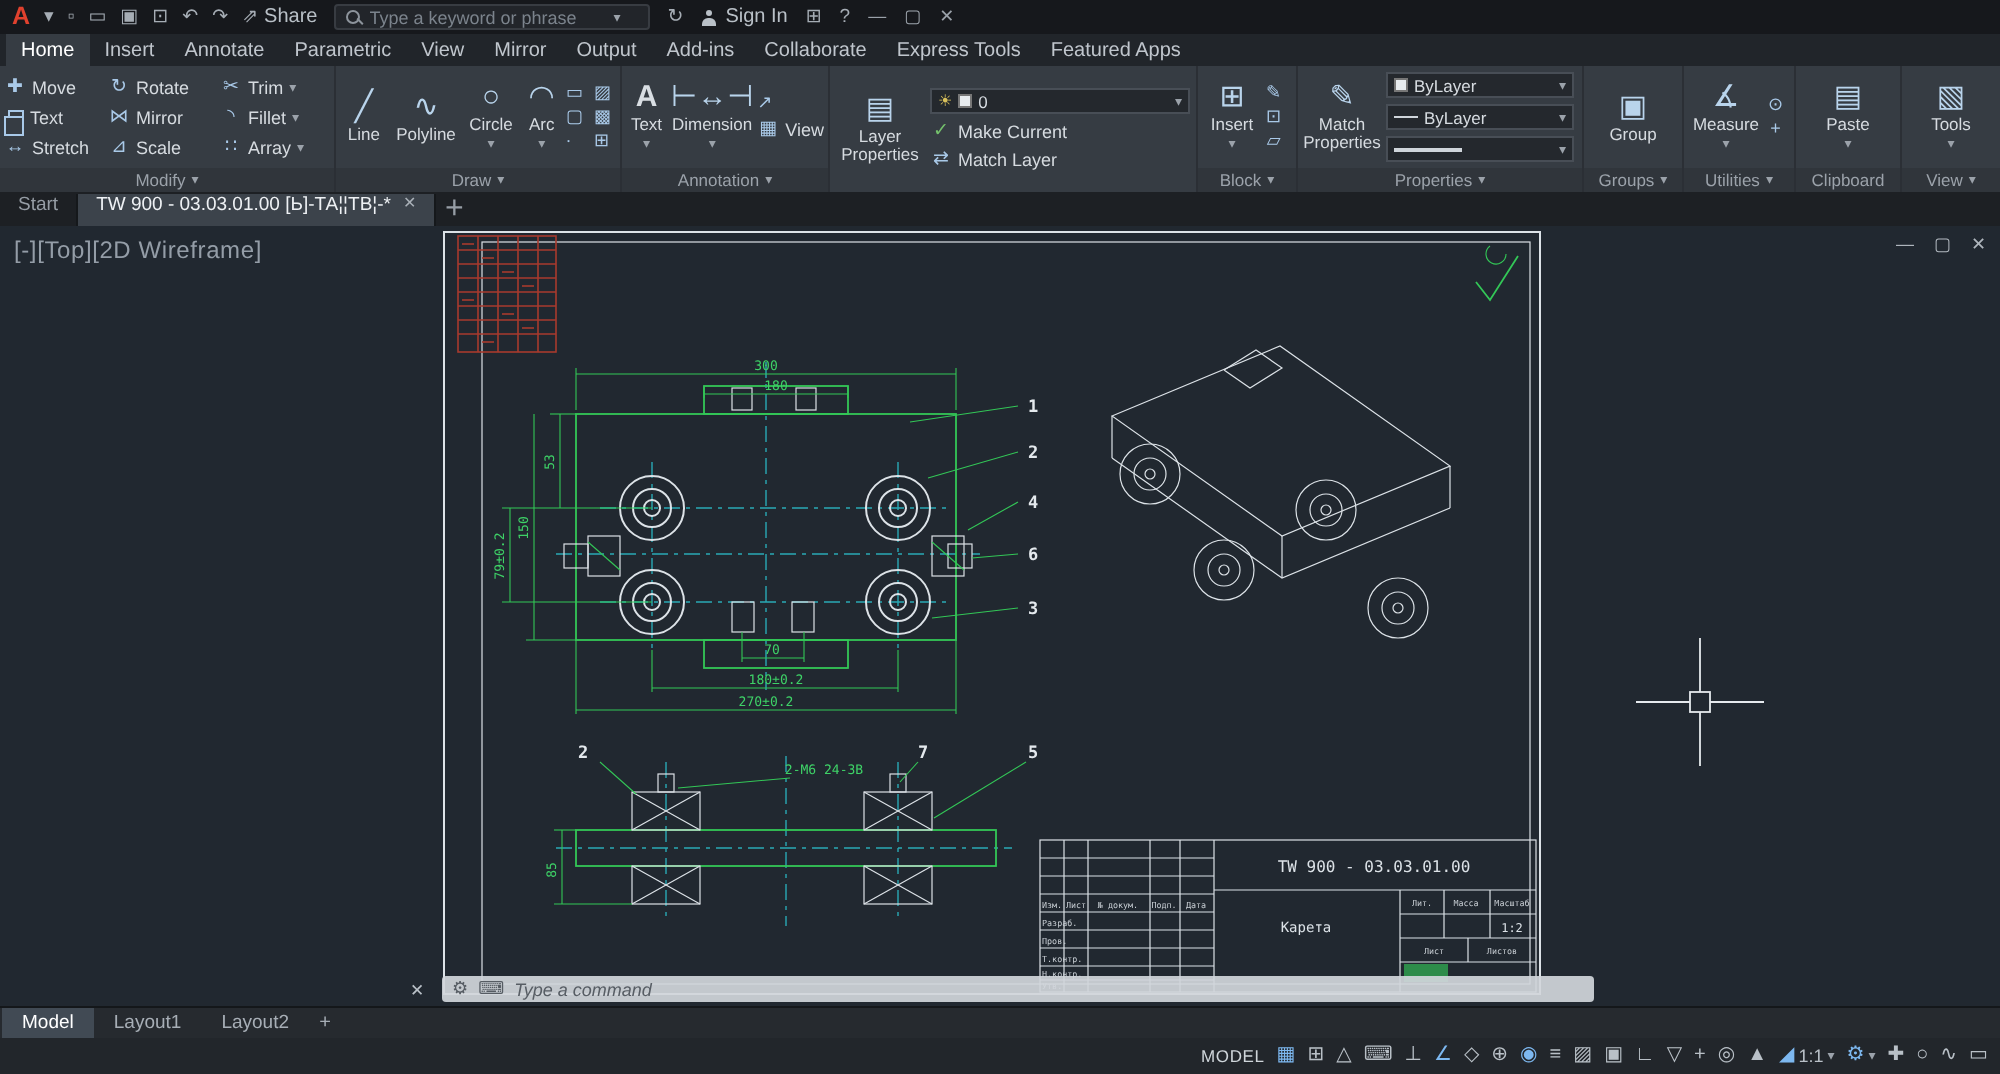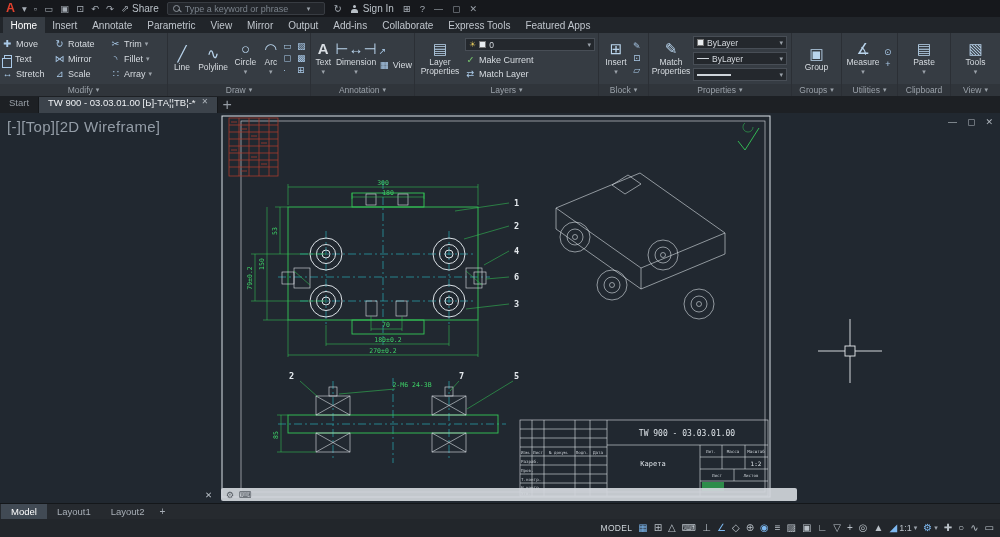--- a/index.html
+++ b/index.html
@@ -58,21 +58,21 @@
 
 .ftabs{height:16px;flex:0 0 16px;background:#1d2024;display:flex;align-items:stretch}
 .ftab{display:flex;align-items:flex-start;padding:0 9px;font-size:9.5px;color:#969da5;border-right:1px solid #15181b;gap:6px;white-space:nowrap}
 .ftab.active{background:#3c434b;color:#eef1f4}
 .ftab .x{font-size:8px;color:#aab1b8}
 .ftab-plus{width:18px;display:flex;align-items:center;justify-content:center;color:#969da5}
 
 
 .canvas{position:relative;flex:1;background:#212830;overflow:hidden}
 .cad{position:absolute;left:0;top:0;width:100%;height:100%;display:block}
-.vplabel{position:absolute;left:7px;top:5px;font-size:15px;color:#949da7;letter-spacing:.3px}
+.vplabel{position:absolute;left:7px;top:5px;font-size:12px;color:#949da7;letter-spacing:.3px}
 .vpctl{position:absolute;right:7px;top:4px;display:flex;gap:10px;color:#aeb5bc;font-size:9px}
 .cmdclose{position:absolute;left:205px;top:377px;font-size:8.5px;color:#b9c0c7}
 .cmdbar{position:absolute;left:221px;top:375px;width:576px;height:13px;background:rgba(209,214,219,.92);border-radius:2px;display:flex;align-items:center;padding:0 5px;gap:5px;color:#41464c}
 .cmdbar .wrench{font-size:9px;color:#565c63}
 .cmdbar input{flex:1;background:transparent;border:0;outline:0;font-size:9px;color:#41464c;font-family:inherit;font-style:italic}
 .cmdbar input::placeholder{color:#575d64;font-style:italic}
 
 
 .cad .w{stroke:#dce2e7;fill:none;stroke-width:1}
 .cad .w2{stroke:#dce2e7;fill:none;stroke-width:.6}
@@ -285,24 +285,20 @@
           <span class="sbtn">
               <span class="si" style="color:#74c06c">✓</span>
               <span>Make Current</span>
             </span>
           <span class="sbtn">
               <span class="si">⇄</span>
               <span>Match Layer</span>
             </span>
         </span>
       </div>
-      <div class="pt">
-          <span>Layers</span>
-          <span class="dd">▾</span>
-        </div>
     </div>
 
     <div class="panel" style="flex:0 0 50px">
       <div class="pc">
         <span class="bigbtn" style="width:30px">
             <span class="bigicon">⊞</span>
             <span class="biglabel">Insert</span>
             <span class="dd">▾</span>
           </span>
         <span class="minicol">
@@ -669,20 +665,21 @@
     <div class="vpctl">
       <span>—</span>
       <span>▢</span>
       <span>✕</span>
     </div>
 
     <span class="cmdclose">✕</span>
     <div class="cmdbar">
       <span class="wrench">⚙</span>
       <span class="wrench">⌨</span>
+      <input placeholder="Type a command" style="">
     </div>
   </div>
 
   <div class="lbar">
     <span class="ltab active">Model</span>
     <span class="ltab">Layout1</span>
     <span class="ltab">Layout2</span>
     <span class="lplus">+</span>
   </div>
 

